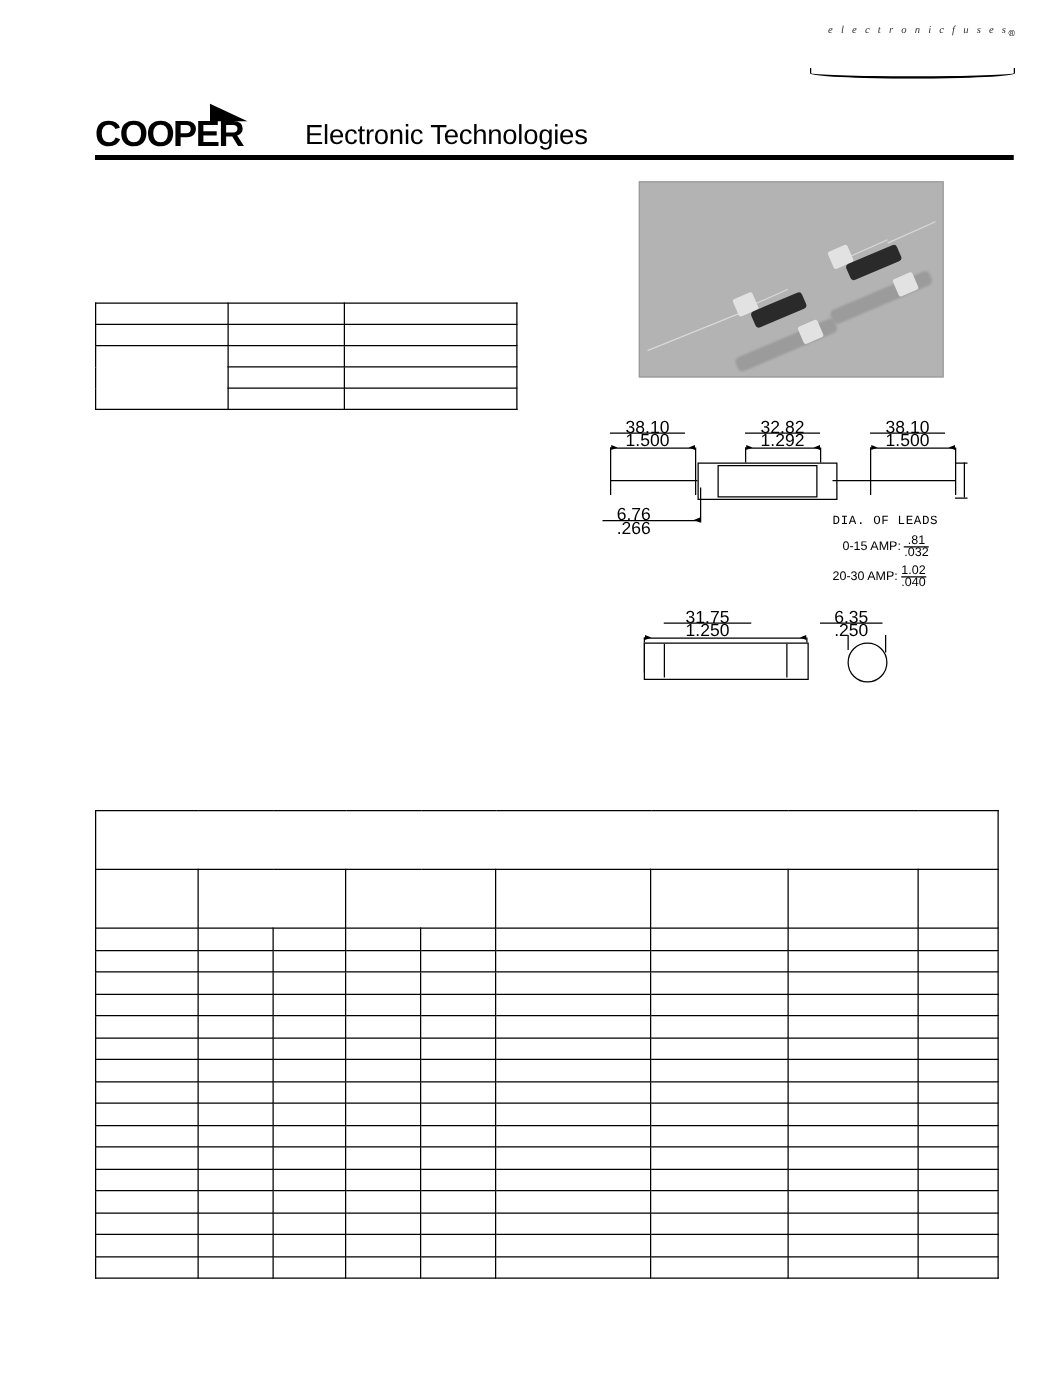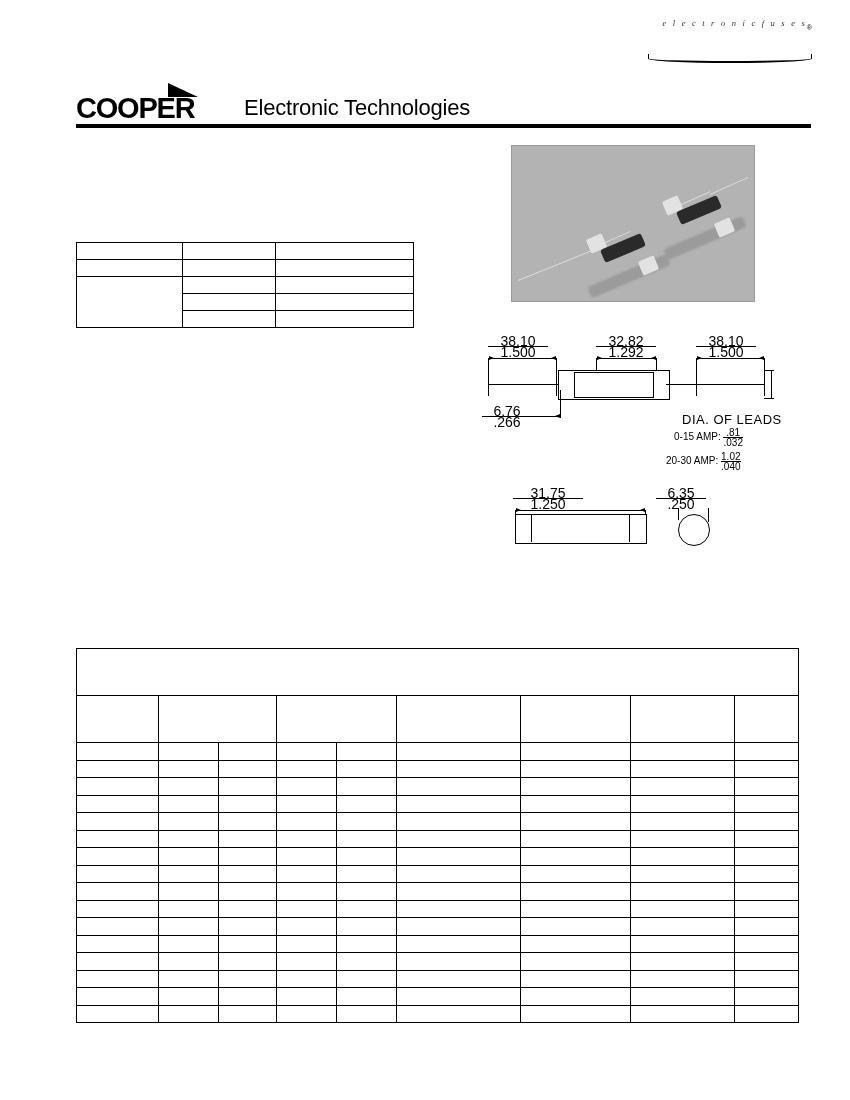--- a/index.html
+++ b/index.html
@@ -355,37 +355,37 @@
   <div class="dim-line" style="left:294px; top:70px; width:10px;"></div>
 
   <div class="dim-label" style="left:12px; top:78px; width:50px;">
     <span class="top">6.76</span>
     <span class="bot">.266</span>
   </div>
   <div class="dim-line" style="left:62px; top:88px; width:28px;"></div>
   <div class="arrow-l" style="left:85px; top:85.5px;"></div>
   <div class="dim-vline" style="left:90px; top:62px; height:28px;"></div>
 
-  <div class="lead-note" style="left:212px; top:84px; font-size:13px; letter-spacing:0.5px;">DIA. OF LEADS</div>
+  <div class="lead-note" style="left:196px; top:84px; font-size:10px; letter-spacing:0.5px;font-family:Liberation Mono, monospace;">DIA. OF LEADS</div>
   <div class="lead-note" style="left:204px; top:100px;">
     <span>0-15 AMP:</span>
     <span class="frac">
       <span class="n">.81</span>
       <span class="d">.032</span>
     </span>
   </div>
   <div class="lead-note" style="left:196px; top:124px;">
     <span>20-30 AMP:</span>
     <span class="frac">
       <span class="n">1.02</span>
       <span class="d">.040</span>
     </span>
   </div>
 
-  <div class="dim-label" style="left:43px; top:160px; width:70px;">
+  <div class="dim-label" style="left:61px; top:160px; width:70px;">
     <span class="top">31.75</span>
     <span class="bot">1.250</span>
   </div>
   <div class="dim-vline" style="left:45px; top:182px; height:28px;"></div>
   <div class="dim-vline" style="left:175px; top:182px; height:28px;"></div>
   <div class="dim-line" style="left:45px; top:182px; width:130px;"></div>
   <div class="arrow-r" style="left:46px; top:179.5px;"></div>
   <div class="arrow-l" style="left:170px; top:179.5px;"></div>
 
   <div class="fuse-draw" style="left:45px; top:186px; width:130px; height:28px;"></div>

